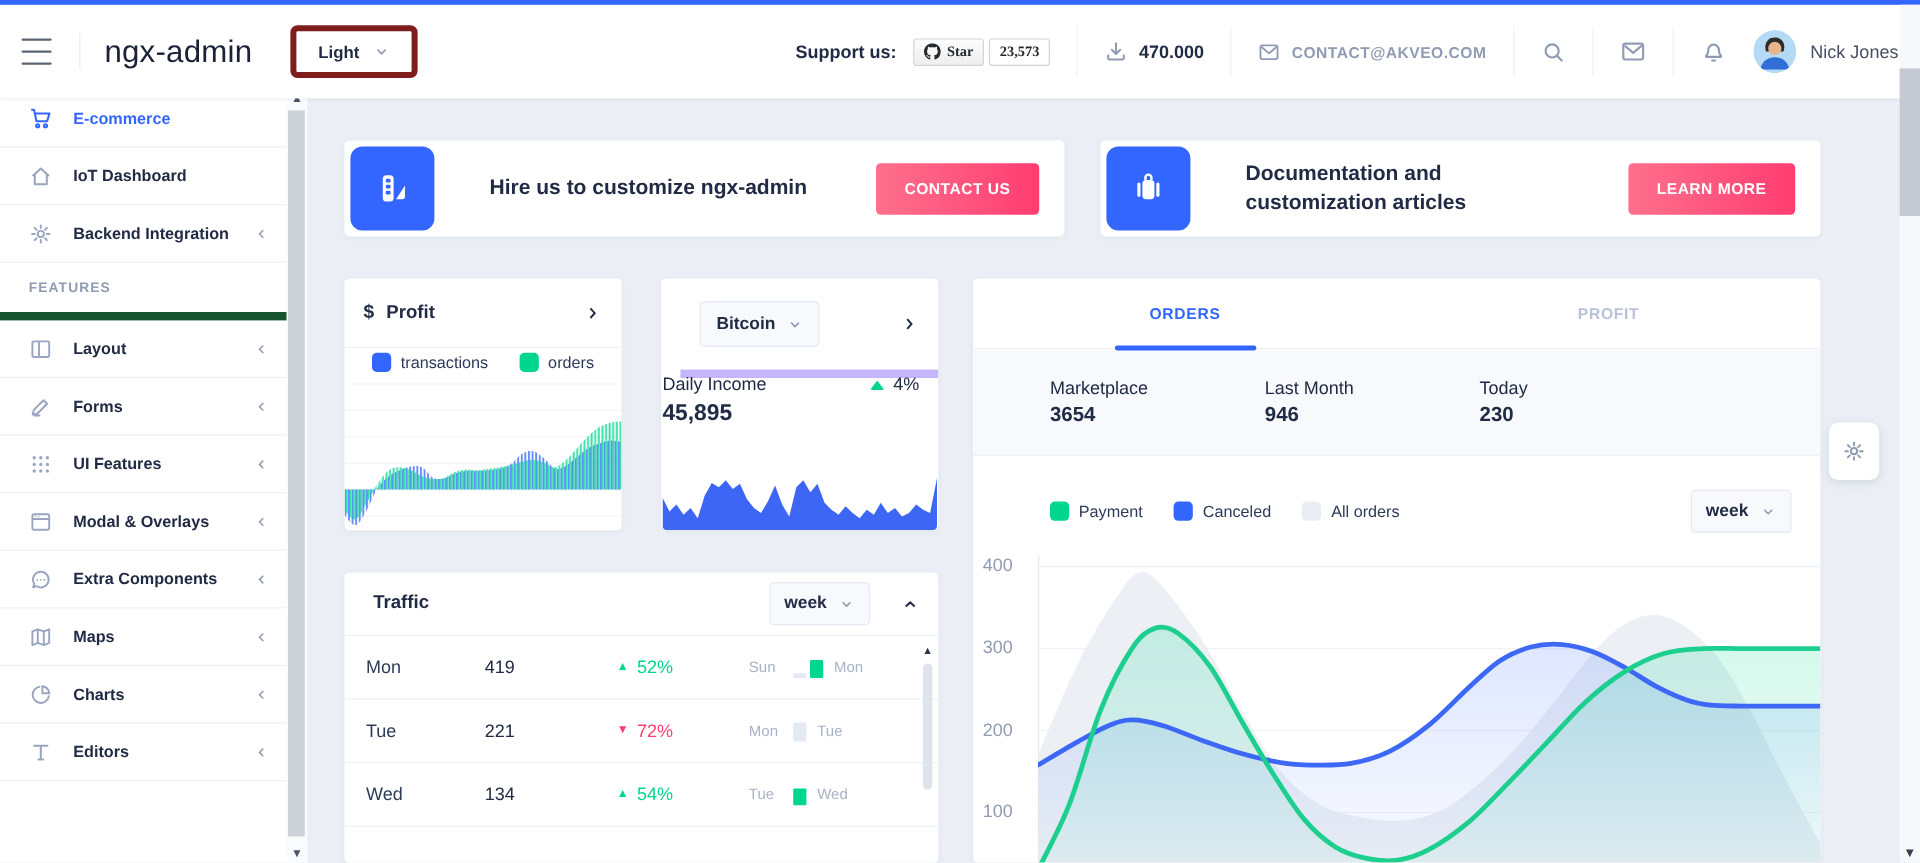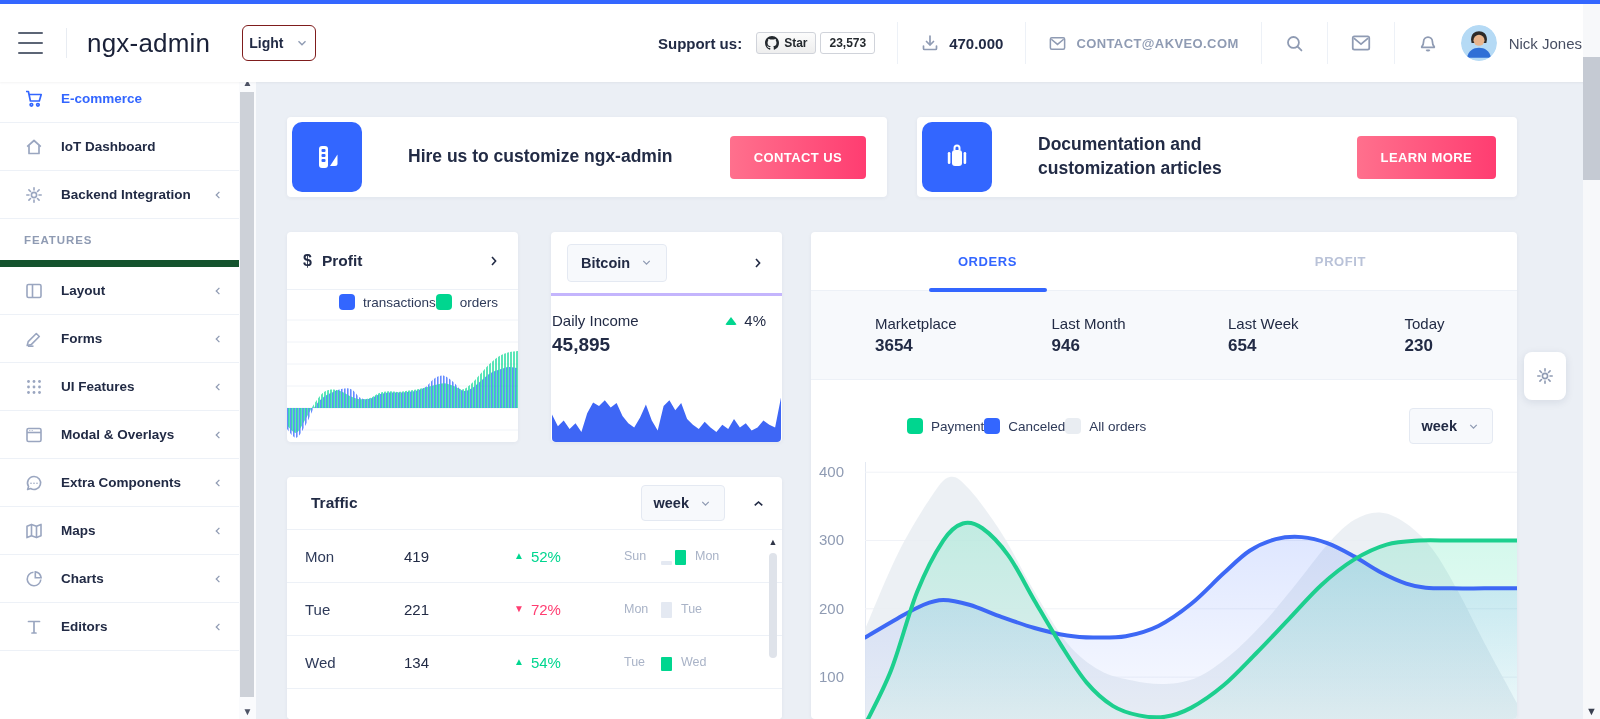--- a/index.html
+++ b/index.html
@@ -8,26 +8,26 @@
   
   .topstrip{position:absolute;left:0;top:0;width:100%;height:4px;background:#3366ff;z-index:30;}
   
   .header{position:absolute;left:0;top:4px;width:100%;height:78px;background:#fff;z-index:25;
     display:flex;align-items:center;padding:0 18px;box-sizing:border-box;box-shadow:0 1px 2px rgba(44,51,73,.06);}
   .hamburger{width:28px;height:22px;display:flex;flex-direction:column;justify-content:space-between;cursor:pointer;padding:2px 0;}
   .hamburger span{display:block;height:2.4px;background:#5c6576;border-radius:1px;}
   .hamburger span:nth-child(1){width:25px}.hamburger span:nth-child(2){width:25px}.hamburger span:nth-child(3){width:25px}
   .hdr-div{width:1px;height:30px;background:#e8ecf2;margin:0 20px;}
   .logo{font-size:26px;color:#1a2138;letter-spacing:.2px;cursor:pointer;}
-  .theme-select{margin-left:32px;display:flex;align-items:center;gap:12px;border:1px solid #7f1d1d;border-radius:6px;
-    padding:9px 6px;cursor:pointer;background:#fff;}
+  .theme-select{margin-left:32px;display:flex;align-items:center;gap:12px;border:5px solid #7f1d1d;border-radius:6px;
+    padding:9px 18px;cursor:pointer;background:#fff;}
   .theme-select .val{font-size:14px;font-weight:600;color:#222b45;}
   .hdr-right{margin-left:auto;display:flex;align-items:center;}
   .support{font-size:15px;font-weight:700;color:#222b45;margin-right:14px;}
-  .gh-badge{display:flex;align-items:center;cursor:pointer;}
+  .gh-badge{display:flex;align-items:center;cursor:pointer;font-family:Liberation Serif, serif;}
   .gh-star{display:flex;align-items:center;gap:5px;border:1px solid #d0d3da;background:linear-gradient(#fcfcfc,#eeeeee);
     border-radius:3px;padding:3px 8px;font-size:12px;font-weight:700;color:#24292e;}
   .gh-count{margin-left:4px;border:1px solid #d0d3da;background:#fff;border-radius:3px;padding:3px 8px;
     font-size:12px;font-weight:700;color:#24292e;}
   .hdr-sep{width:1px;height:42px;background:#edf1f7;margin:0 22px;}
   .hdr-item{display:flex;align-items:center;gap:9px;cursor:pointer;}
   .downloads{font-size:15px;font-weight:700;color:#222b45;}
   .contact{font-size:13px;font-weight:700;color:#8f9bb3;letter-spacing:.4px;}
   .icon-btn{display:flex;align-items:center;justify-content:center;cursor:pointer;color:#8f9bb3;}
   .user{display:flex;align-items:center;gap:12px;cursor:pointer;margin-left:22px;}
@@ -54,21 +54,21 @@
   .banner{display:flex;align-items:center;padding:5px;box-sizing:border-box;}
   .banner .bicon{width:70px;height:70px;border-radius:10px;background:#3366ff;display:flex;align-items:center;justify-content:center;flex:0 0 auto;}
   .banner .btitle{font-size:17.5px;font-weight:700;color:#222b45;margin-left:46px;line-height:1.35;}
   .banner .cta{margin-left:auto;margin-right:16px;border:none;cursor:pointer;color:#fff;font-weight:700;font-size:13px;
     letter-spacing:.4px;padding:14px 24px;border-radius:4px;background:linear-gradient(90deg,#ff708d,#ff3d71);font-family:inherit;}
   
   .card-hdr{display:flex;align-items:center;padding:0 16px;height:58px;border-bottom:1px solid #edf1f7;box-sizing:border-box;}
   .card-title{font-size:15.5px;font-weight:700;color:#222b45;}
   .chev-right{margin-left:auto;display:flex;color:#222b45;cursor:pointer;}
   .dollar{font-weight:700;font-size:16px;color:#222b45;margin-right:10px;}
-  .legend{display:flex;margin-left:32px;}
+  .legend{display:flex;gap:26px;}
   .legend .li{display:flex;align-items:center;gap:8px;font-size:13.5px;color:#2e3a59;}
   .sw{width:16px;height:16px;border-radius:4px;flex:0 0 auto;}
   .profit-legend{position:absolute;left:0;right:0;top:62px;display:flex;justify-content:center;}
   .profit-chart{position:absolute;left:0;right:0;bottom:0;height:132px;}
   
   .lite-select{display:flex;align-items:center;gap:10px;background:#f7f9fc;border:1px solid #e4e9f2;border-radius:4px;
     padding:10px 13px;cursor:pointer;font-size:14.5px;font-weight:600;color:#222b45;}
   .btc-body{position:absolute;left:1px;right:16px;top:80px;}
   .metric-label{font-size:15px;color:#222b45;}
   .metric-value{font-size:19px;font-weight:700;color:#222b45;margin-top:5px;}
@@ -433,21 +433,21 @@
           <line x1="0" y1="54" x2="231" y2="54" stroke="#f0f3f8" stroke-width="1"></line>
           <line x1="0" y1="76" x2="231" y2="76" stroke="#f0f3f8" stroke-width="1"></line>
           <line x1="0" y1="98" x2="231" y2="98" stroke="#f0f3f8" stroke-width="1"></line>
           <line x1="0" y1="120" x2="231" y2="120" stroke="#f0f3f8" stroke-width="1"></line>
           <path d="M0,119.08C1.54,120.52666666666667,6.16,128.38,9.24,127.75999999999999C12.32,127.13999999999999,15.4,120.52666666666667,18.48,115.36C21.56,110.19333333333333,24.64,101.51333333333334,27.72,96.76C30.799999999999997,92.00666666666667,33.88,89.32000000000001,36.96,86.84C40.04,84.36,43.120000000000005,83.22333333333333,46.2,81.88C49.28,80.53666666666666,52.36,79.19333333333333,55.44,78.78C58.519999999999996,78.36666666666667,61.60000000000001,77.85000000000001,64.68,79.4C67.76,80.95,70.84,86.53,73.92,88.08C77,89.63,80.08,89.32000000000001,83.16,88.7C86.24,88.08,89.32000000000001,85.39333333333333,92.4,84.36C95.48,83.32666666666667,98.56,82.81,101.64,82.5C104.72,82.19,107.8,82.60333333333334,110.88,82.5C113.96,82.39666666666666,117.04,82.19,120.12,81.88C123.2,81.57,126.28000000000002,81.46666666666667,129.36,80.64C132.44,79.81333333333333,135.51999999999998,78.98666666666666,138.6,76.92C141.68,74.85333333333334,144.76,70.10000000000001,147.84,68.24000000000001C150.92000000000002,66.38000000000001,154,65.13999999999999,157.08,65.75999999999999C160.16000000000003,66.38,163.24,69.48,166.32,71.96000000000001C169.39999999999998,74.44000000000001,172.48,79.60666666666667,175.56,80.64C178.64000000000001,81.67333333333333,181.72000000000003,79.81333333333333,184.8,78.16C187.88,76.50666666666666,190.95999999999998,73.2,194.04,70.72C197.12,68.24,200.2,65.14,203.28,63.28C206.36,61.42,209.44,60.593333333333334,212.52,59.56C215.60000000000002,58.52666666666667,218.68,57.28666666666666,221.76,57.08C224.83999999999997,56.873333333333335,229.46,58.11333333333333,231,58.32L231,98L0,98Z" fill="url(#pb)" fill-rule="evenodd" opacity="0.75"></path>
           <path d="M0,115.36C1.54,116.6,6.16,123.83333333333333,9.24,122.8C12.32,121.76666666666667,15.4,114.11999999999999,18.48,109.16C21.56,104.2,24.64,97.58666666666667,27.72,93.04C30.799999999999997,88.49333333333334,33.88,84.15333333333334,36.96,81.88C40.04,79.60666666666665,43.120000000000005,79.4,46.2,79.4C49.28,79.4,52.36,80.64,55.44,81.88C58.519999999999996,83.11999999999999,61.60000000000001,85.60000000000001,64.68,86.84C67.76,88.08,70.84,89.11333333333333,73.92,89.32C77,89.52666666666666,80.08,89.11333333333333,83.16,88.08C86.24,87.04666666666667,89.32000000000001,84.25666666666667,92.4,83.12C95.48,81.98333333333333,98.56,81.46666666666667,101.64,81.26C104.72,81.05333333333334,107.8,81.98333333333333,110.88,81.88C113.96,81.77666666666666,117.04,81.05333333333333,120.12,80.64C123.2,80.22666666666667,126.28000000000002,79.91666666666667,129.36,79.4C132.44,78.88333333333334,135.51999999999998,78.26333333333332,138.6,77.53999999999999C141.68,76.81666666666666,144.76,75.78333333333333,147.84,75.06C150.92000000000002,74.33666666666667,154,73.09666666666666,157.08,73.2C160.16000000000003,73.30333333333334,163.24,74.64666666666668,166.32,75.68C169.39999999999998,76.71333333333334,172.48,79.81333333333333,175.56,79.4C178.64000000000001,78.98666666666668,181.72000000000003,75.88666666666667,184.8,73.2C187.88,70.51333333333334,190.95999999999998,66.58666666666667,194.04,63.28C197.12,59.973333333333336,200.2,56.25333333333333,203.28,53.36C206.36,50.46666666666667,209.44,47.78,212.52,45.92C215.60000000000002,44.06,218.68,43.02666666666667,221.76,42.2C224.83999999999997,41.373333333333335,229.46,41.16666666666667,231,40.96L231,98L0,98Z" fill="url(#pg)" fill-rule="evenodd" opacity="0.8"></path>
         </svg></div>
   </div>
 
   <div class="card" style="left:551px;top:232px;width:231px;height:210px;overflow:hidden;">
-    <div class="card-hdr" style="border-bottom:3px solid #c4b5fd;height:64px;">
+    <div class="card-hdr" style="border-bottom:7px solid #c4b5fd;height:83px;margin-left:16px;">
       <div class="lite-select">
         <span>Bitcoin</span>
         <svg width="13" height="13" viewBox="0 0 20 20" fill="none" stroke="#8f9bb3" stroke-width="2">
             <path d="m5 7.5 5 5 5-5"></path>
           </svg>
       </div>
       <span class="chev-right">
           <svg width="16" height="16" viewBox="0 0 20 20" fill="none" stroke="currentColor" stroke-width="2">
             <path d="m7.5 5 4.5 5-4.5 5"></path>
           </svg>
@@ -472,24 +472,20 @@
       <div class="tab">PROFIT</div>
     </div>
     <div class="stats">
       <div class="stat">
         <div class="sl">Marketplace</div>
         <div class="sv">3654</div>
       </div>
       <div class="stat">
         <div class="sl">Last Month</div>
         <div class="sv">946</div>
-      </div>
-      <div class="stat">
-        <div class="sl">Last Week</div>
-        <div class="sv">654</div>
       </div>
       <div class="stat">
         <div class="sl">Today</div>
         <div class="sv">230</div>
       </div>
     </div>
     <div class="orders-legend-row">
       <div class="legend">
         <span class="li">
             <span class="sw" style="background: rgb(0, 214, 143);"></span>

